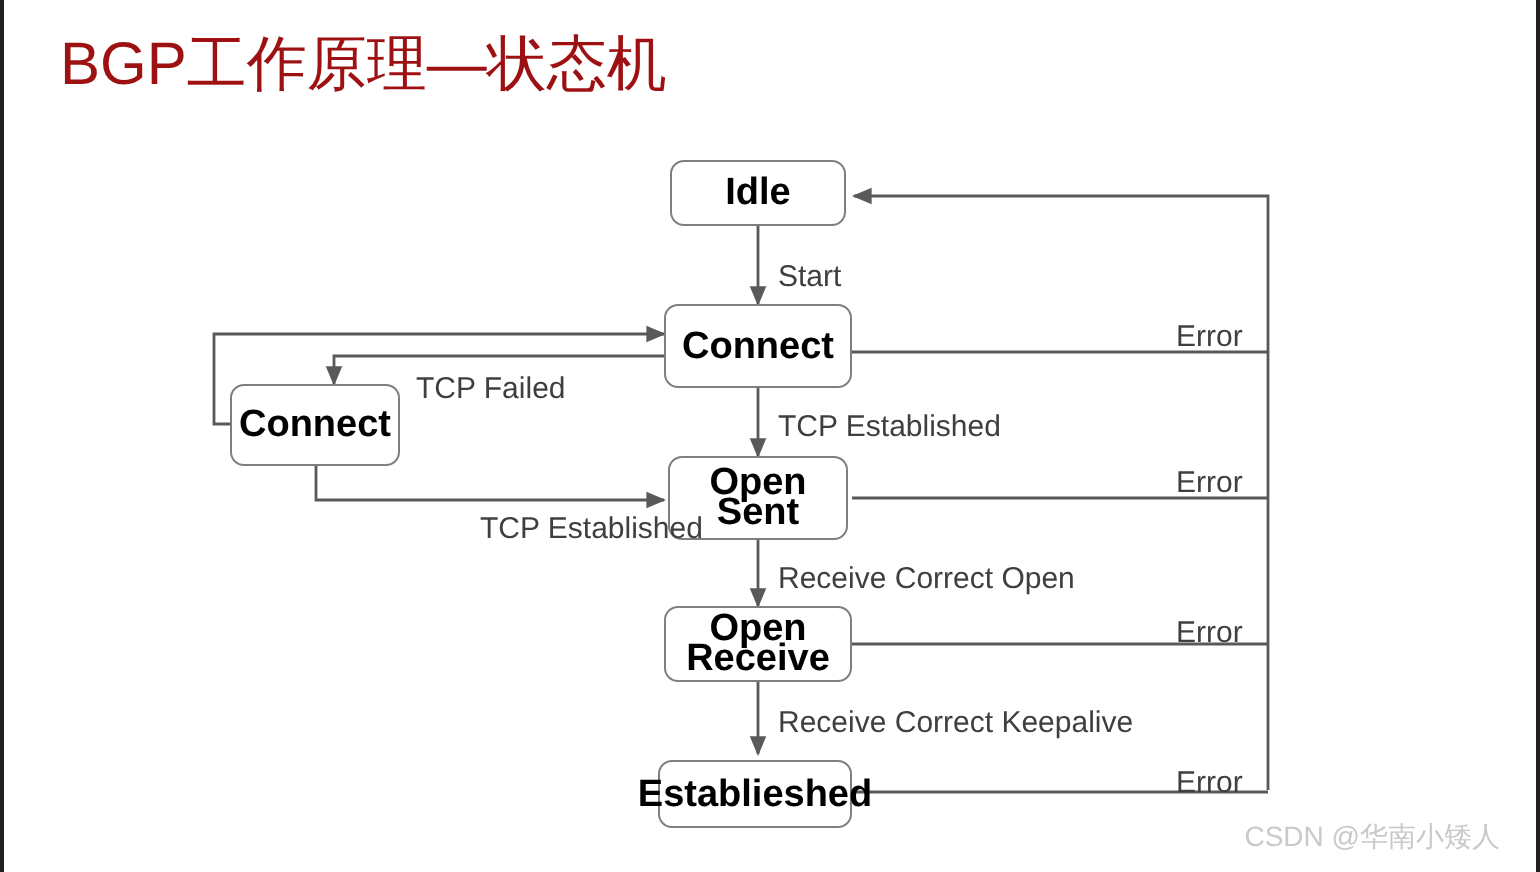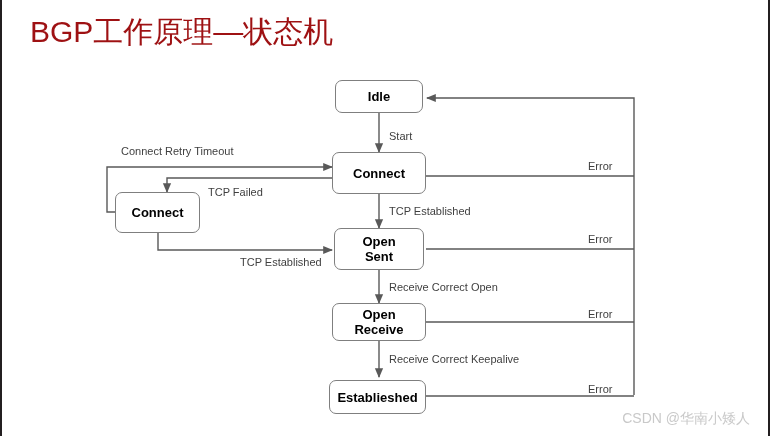--- a/index.html
+++ b/index.html
@@ -43,28 +43,28 @@
     box-sizing: border-box;
     background: #ffffff;
     border: 1.6px solid #7f7f7f;
     border-radius: 7px;
     display: flex;
     align-items: center;
     justify-content: center;
     text-align: center;
     color: #000000;
     font-weight: bold;
-    font-size: 13px;
+    font-size: 19px;
     line-height: 15px;
     font-family: "Liberation Sans", sans-serif;
     z-index: 5;
   }
   .edge-label {
     position: absolute;
-    font-size: 11px;
+    font-size: 15px;
     color: #3f3f3f;
     white-space: nowrap;
     font-family: "Liberation Sans", sans-serif;
     z-index: 6;
     background: transparent;
   }
   #watermark {
     position: absolute;
     right: 18px;
     bottom: 8px;
@@ -138,21 +138,20 @@
     <span>Open</span>
     <span>Receive</span>
   </div>
 
   <div class="state-box" style="left:327px; top:380px; width:97px; height:34px;">
     <span>Establieshed</span>
   </div>
 
   <div class="edge-label" style="left:387px; top:130px;">Start</div>
 
-  <div class="edge-label" style="left:119px; top:145px;">Connect Retry Timeout</div>
 
   <div class="edge-label" style="left:206px; top:186px;">TCP Failed</div>
 
   <div class="edge-label" style="left:387px; top:205px;">TCP Established</div>
 
   <div class="edge-label" style="left:238px; top:256px;">TCP Established</div>
 
   <div class="edge-label" style="left:387px; top:281px;">Receive Correct Open</div>
 
   <div class="edge-label" style="left:387px; top:353px;">Receive Correct Keepalive</div>

